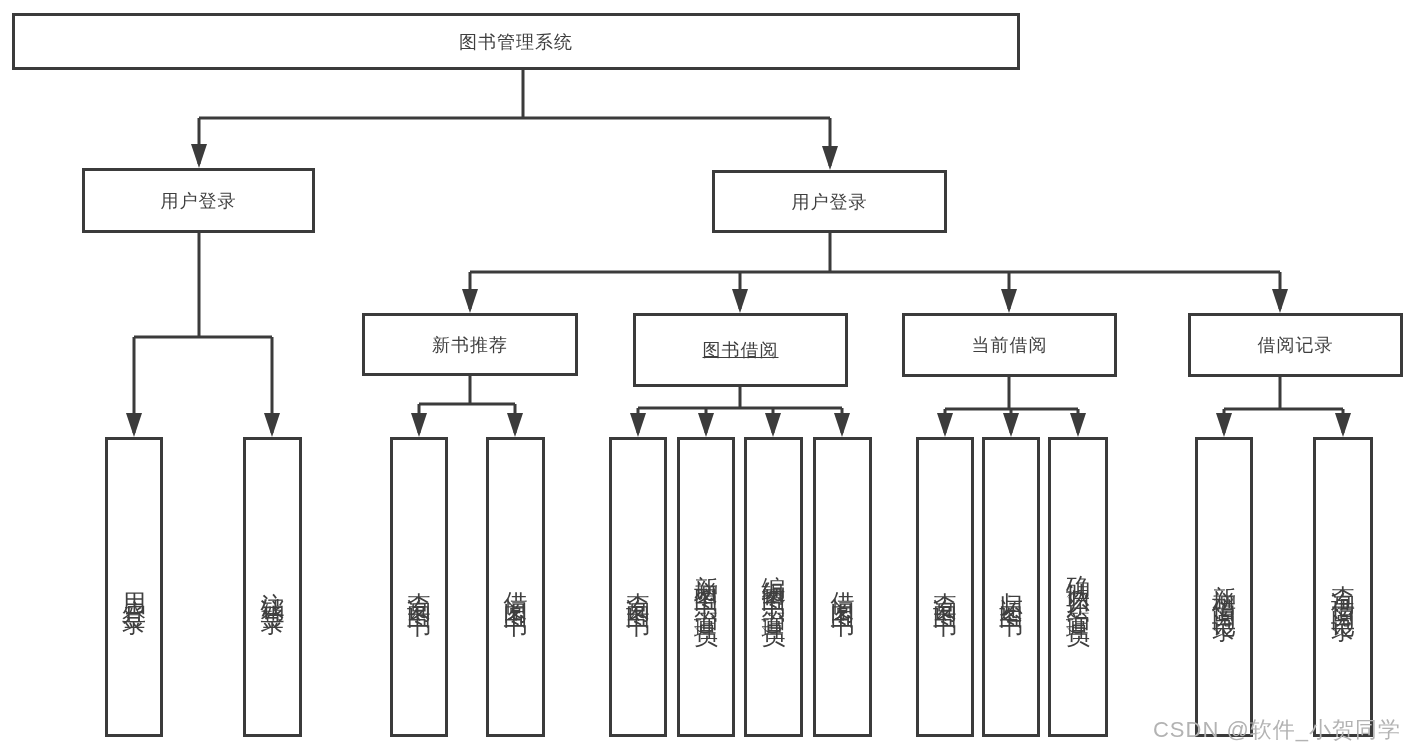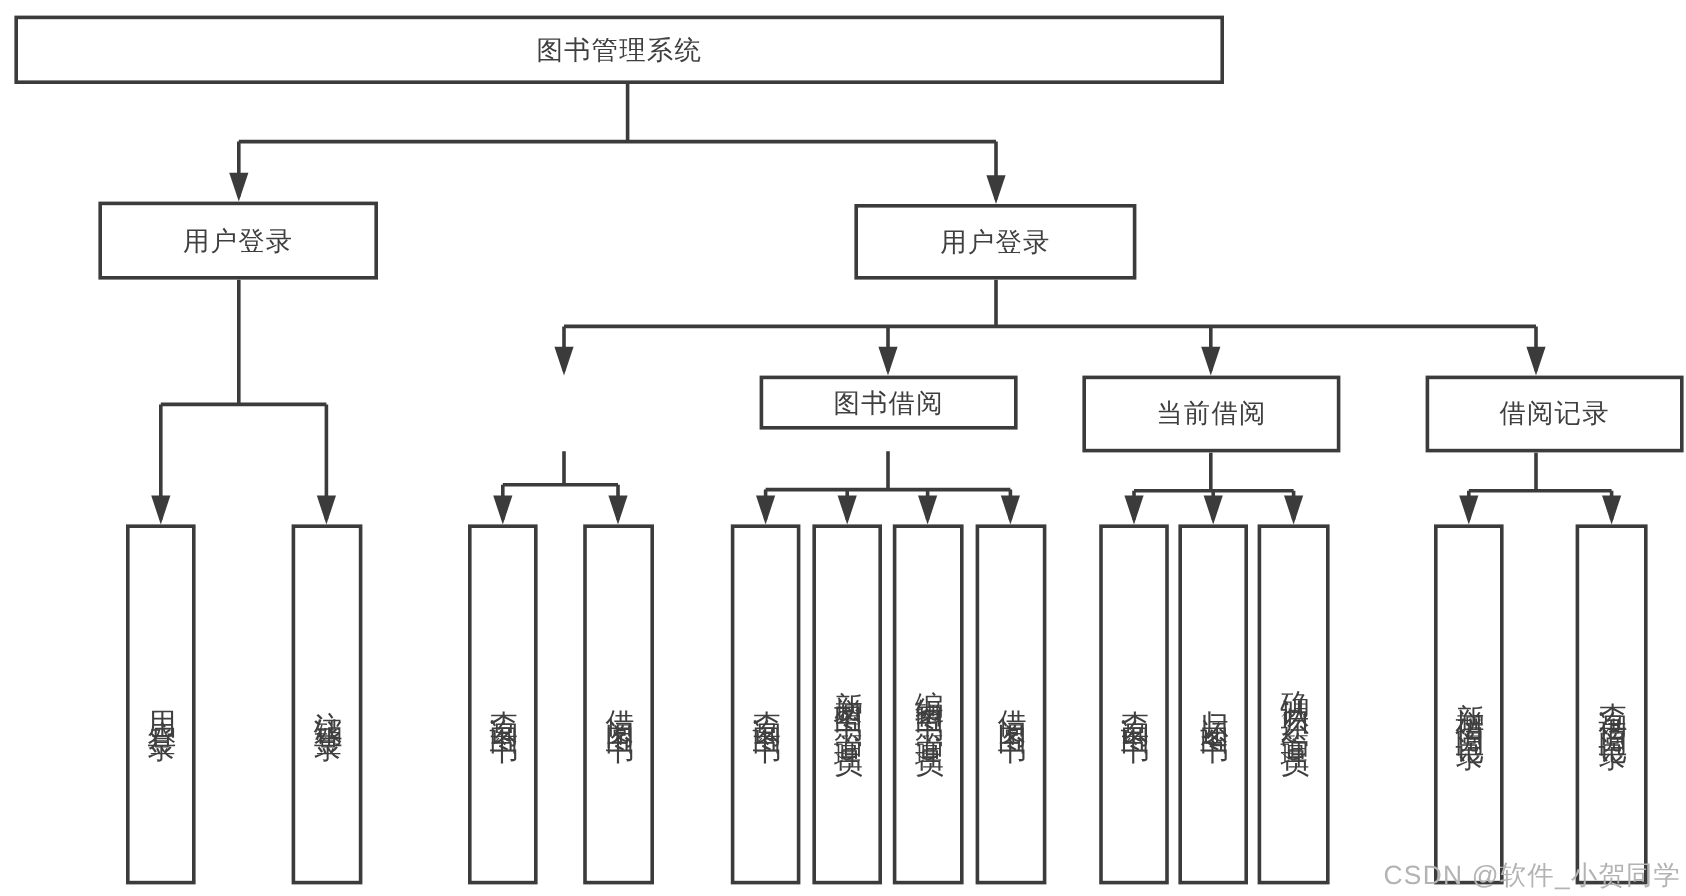--- a/index.html
+++ b/index.html
@@ -35,21 +35,21 @@
     stroke:none;
   }
   .hbox{
     position:absolute;
     background:var(--boxbg);
     border:3px solid var(--line);
     display:flex;
     align-items:center;
     justify-content:center;
     color:var(--text);
-    font-size:22px;
+    font-size:18px;
     letter-spacing:1px;
     white-space:nowrap;
   }
   .vbox{
     position:absolute;
     top:437px;
     height:300px;
     background:var(--boxbg);
     border:3px solid var(--line);
     display:flex;
@@ -105,21 +105,22 @@
     <polygon points="1078,437 1070,413 1086,413"></polygon>
     <polygon points="1224,437 1216,413 1232,413"></polygon>
     <polygon points="1343,437 1335,413 1351,413"></polygon>
   </svg>
 
   <div class="hbox" style="left:12px;top:13px;width:1008px;height:57px;">图书管理系统</div>
 
   <div class="hbox" style="left:82px;top:168px;width:233px;height:65px;">用户登录</div>
   <div class="hbox" style="left:712px;top:170px;width:235px;height:63px;">用户登录</div>
 
-  <div class="hbox" style="left:633px;top:313px;width:215px;height:45px;">图书借阅</div>
+  <div class="hbox" style="left:362px;top:313px;width:216px;height:63px;">新书推荐</div>
+  <div class="hbox" style="left:633px;top:313px;width:215px;height:74px;text-decoration:underline;">图书借阅</div>
   <div class="hbox" style="left:902px;top:313px;width:215px;height:64px;">当前借阅</div>
   <div class="hbox" style="left:1172px;top:313px;width:215px;height:64px;margin-left:16px;">借阅记录</div>
 
   <div class="vbox" style="left:105px;width:58px;">用户登录</div>
   <div class="vbox" style="left:243px;width:59px;">注销登录</div>
 
   <div class="vbox" style="left:390px;width:58px;">查询图书</div>
   <div class="vbox" style="left:486px;width:59px;">借阅图书</div>
 
   <div class="vbox" style="left:609px;width:58px;">查询图书</div>

